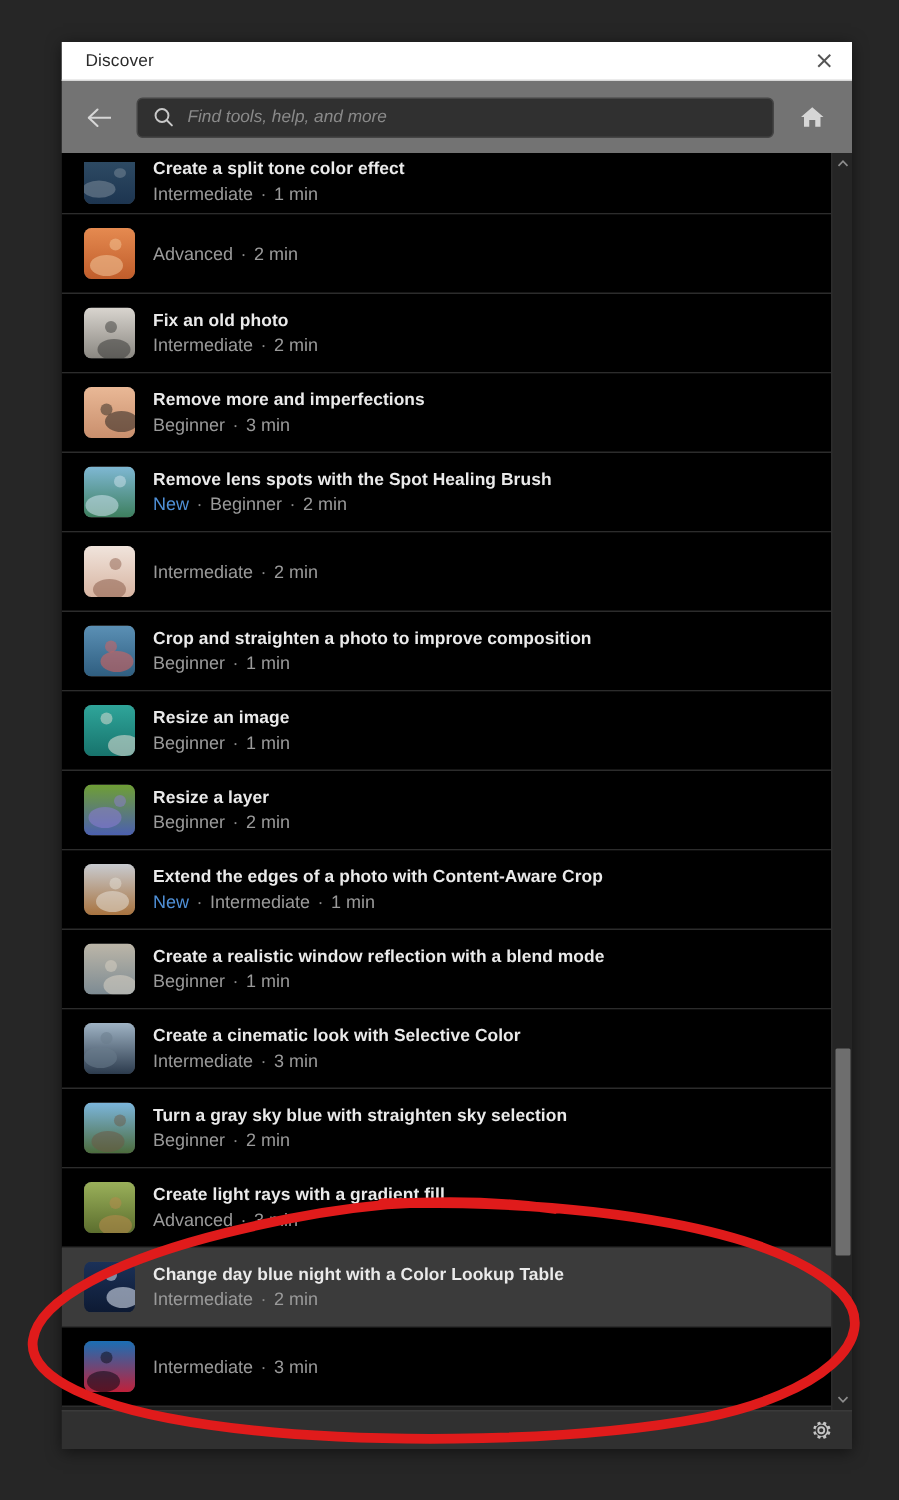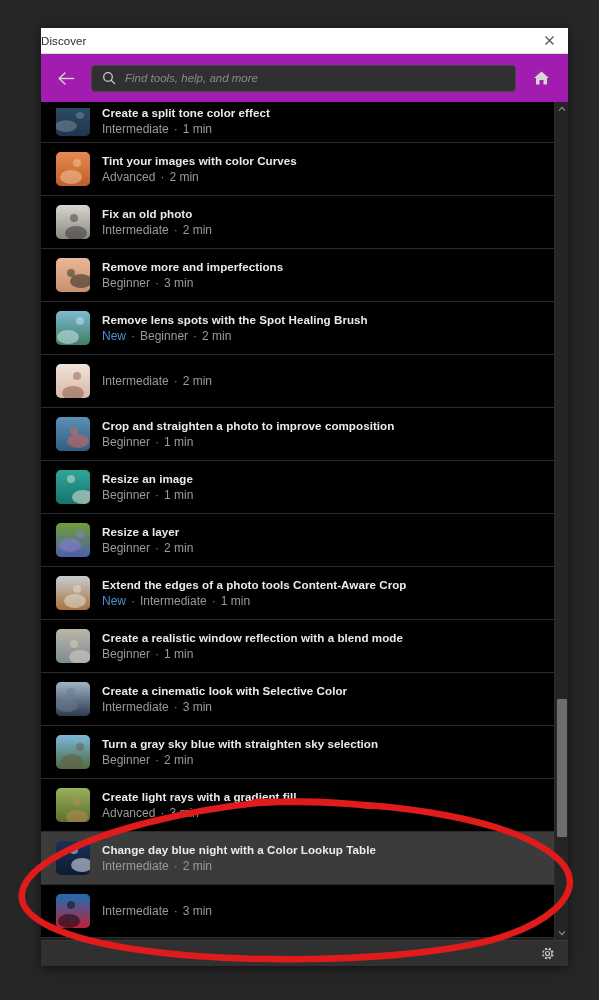--- a/index.html
+++ b/index.html
@@ -20,38 +20,38 @@
     box-shadow: 0 2px 10px rgba(0,0,0,.55);
     display: flex; flex-direction: column;
     overflow: hidden;
   }
 
   
   .titlebar {
     height: 26px; flex: 0 0 26px;
     background: #ffffff;
     display: flex; align-items: center;
-    padding: 0 6px 0 0;
+    padding: 0 6px 0 16px;
     border-bottom: 1px solid #d8d8d8;
   }
   .titlebar-text {
     font-size: 11.5px; color: #2b2b2b; flex: 1;
     letter-spacing: .1px;
   }
   .close-btn {
     width: 26px; height: 22px;
     display: flex; align-items: center; justify-content: center;
     cursor: pointer;
   }
   .close-btn svg { display: block; }
 
   
   .searchbar {
     height: 48px; flex: 0 0 48px;
-    background: #a21caf;
+    background: #737373;
     display: flex; align-items: center;
     padding: 0 12px 0 10px;
     gap: 10px;
   }
   .icon-btn {
     width: 30px; height: 30px;
     display: flex; align-items: center; justify-content: center;
     cursor: pointer; border-radius: 3px;
   }
   .search-field {
@@ -230,21 +230,20 @@
       <stop offset="0%" stop-color="#e58a50"></stop>
                     <stop offset="100%" stop-color="#c05d2b"></stop>
     </linearGradient>
                 </defs>
     <rect x="0" y="0" width="34" height="34" fill="url(#g1)"></rect>
     <ellipse cx="15" cy="25" rx="11" ry="7" fill="#f3c79a" opacity="0.55"></ellipse>
     <circle cx="21" cy="11" r="4" fill="#f3c79a" opacity="0.5"></circle>
   </svg>
             </div>
             <div class="rowtext">
-              <div class="row-title">Tint your images with color Curves</div>
               <div class="row-meta">
                 <span>Advanced</span>
                 <span class="dot">·</span>
                 <span>2 min</span>
               </div>
             </div>
           </div>
           <div class="row">
             <div class="thumb">
               <svg viewBox="0 0 34 34" preserveAspectRatio="none">
@@ -415,21 +414,21 @@
       <stop offset="0%" stop-color="#c8cbd0"></stop>
                     <stop offset="100%" stop-color="#a8733f"></stop>
     </linearGradient>
                 </defs>
     <rect x="0" y="0" width="34" height="34" fill="url(#g9)"></rect>
     <ellipse cx="19" cy="25" rx="11" ry="7" fill="#e4dfd6" opacity="0.55"></ellipse>
     <circle cx="21" cy="13" r="4" fill="#e4dfd6" opacity="0.5"></circle>
   </svg>
             </div>
             <div class="rowtext">
-              <div class="row-title">Extend the edges of a photo tools Content-Aware Crop</div>
+              <div class="row-title">Extend the edges of a photo with Content-Aware Crop</div>
               <div class="row-meta">
                 <span class="badge-new">New</span>
                 <span class="dot">·</span>
                 <span>Intermediate</span>
                 <span class="dot">·</span>
                 <span>1 min</span>
               </div>
             </div>
           </div>
           <div class="row">

